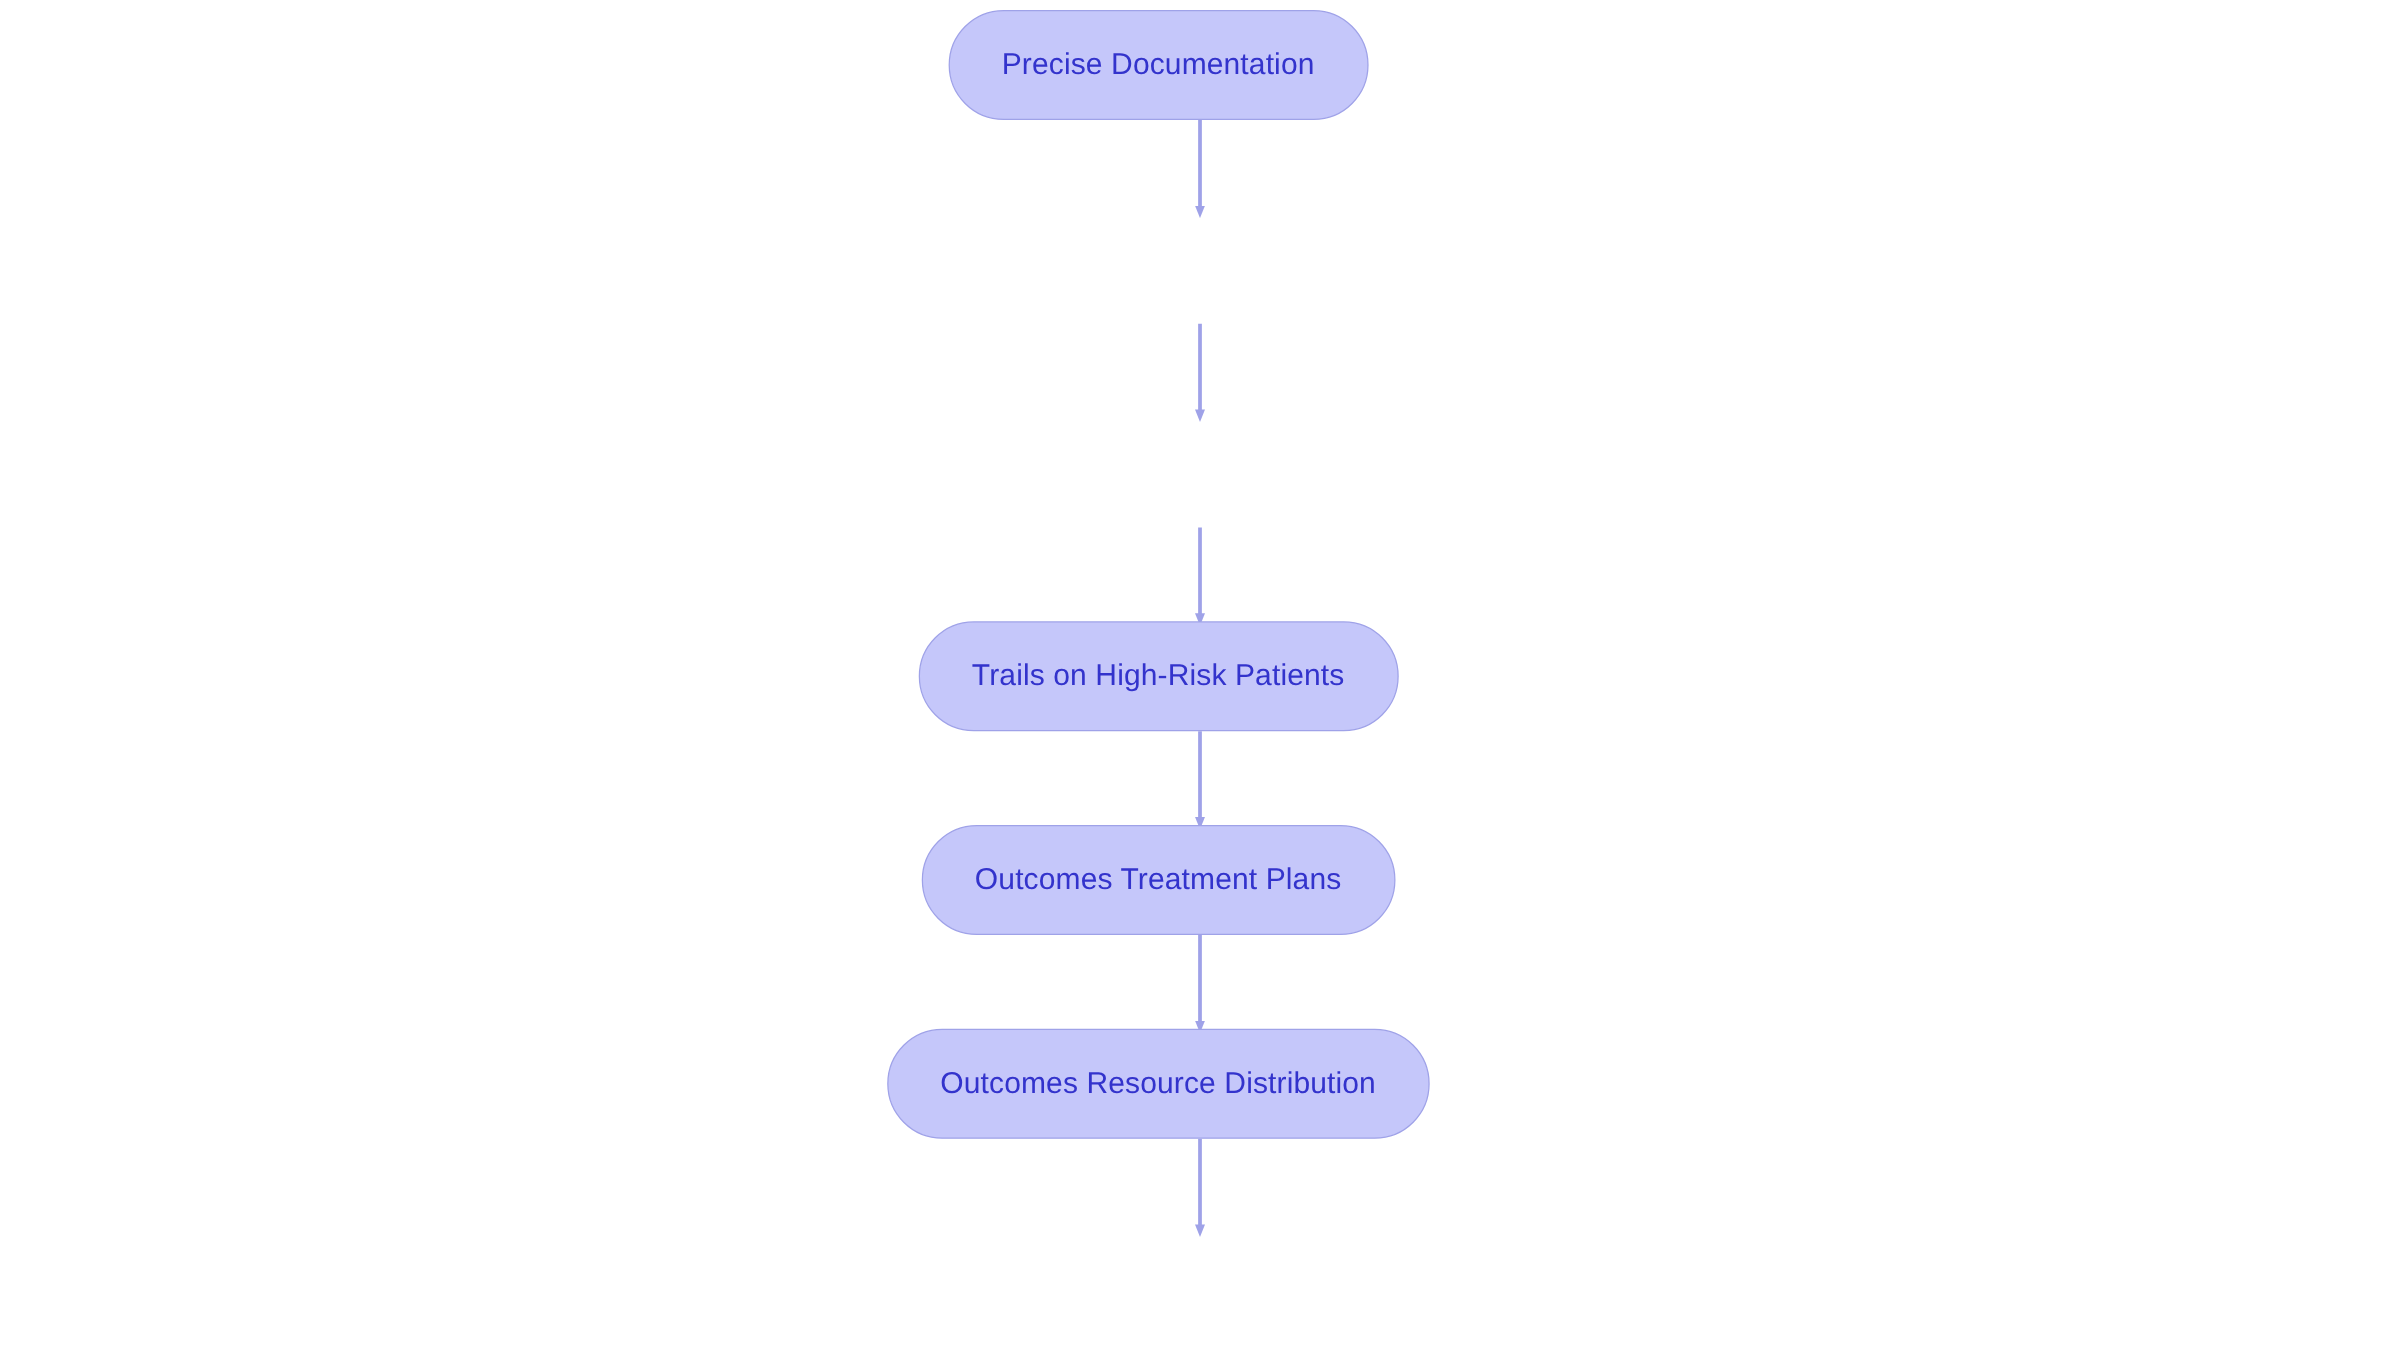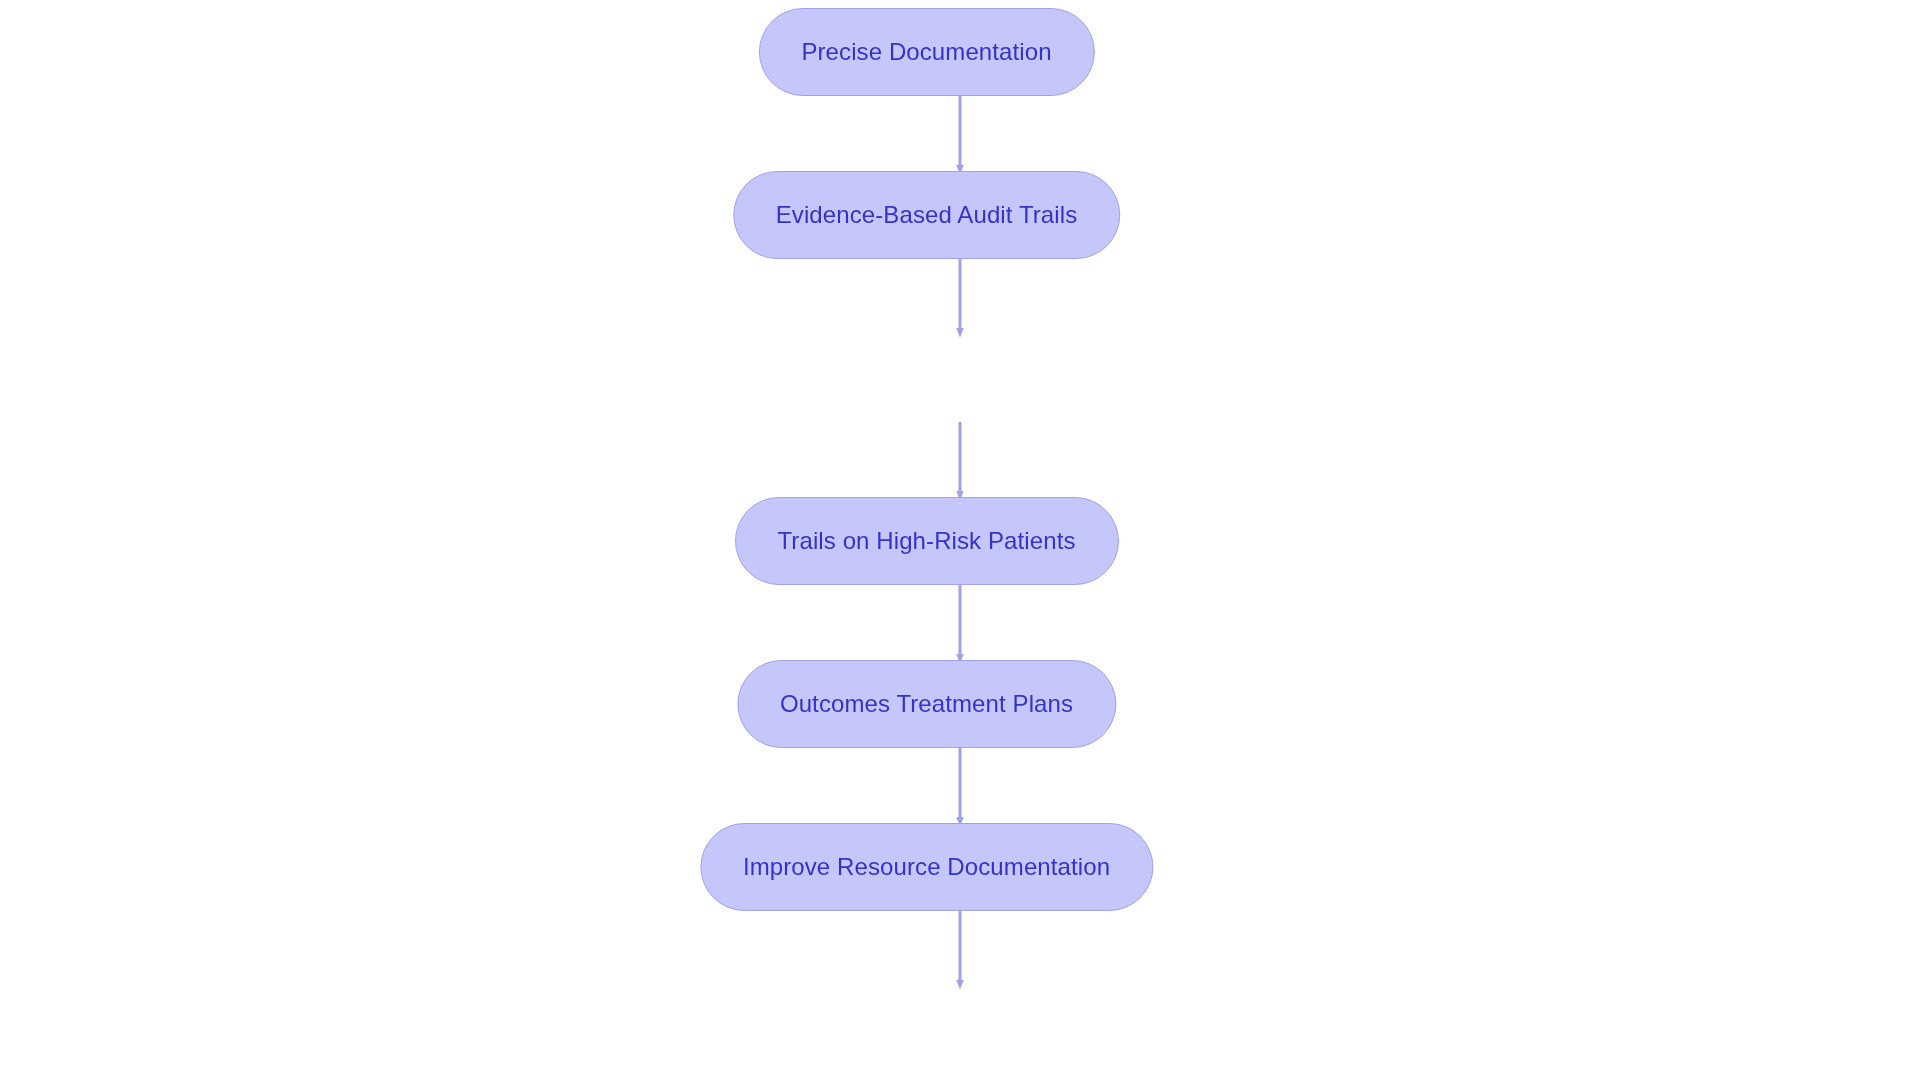--- a/index.html
+++ b/index.html
@@ -86,32 +86,29 @@
       <line x1="960" y1="911" x2="960" y2="981" marker-end="url(#arrowhead)"></line>
     </g>
   </svg>
 
   <div id="node-stack">
 
     <div class="flow-node" style="top:8px;">
       <span class="flow-node-label">Precise Documentation</span>
     </div>
 
-    <div class="flow-node" style="top:171px;">
-      <span class="flow-node-label">Evidence-Based Audit Trails</span>
-    </div>
 
 
     <div class="flow-node" style="top:497px;">
       <span class="flow-node-label">Trails on High-Risk Patients</span>
     </div>
 
     <div class="flow-node" style="top:660px;">
       <span class="flow-node-label">Outcomes Treatment Plans</span>
     </div>
 
     <div class="flow-node" style="top:823px;">
-      <span class="flow-node-label">Improve Resource Documentation</span>
+      <span class="flow-node-label">Outcomes Resource Distribution</span>
     </div>
 
 
   </div>
 </div>
 
 </body></html>

